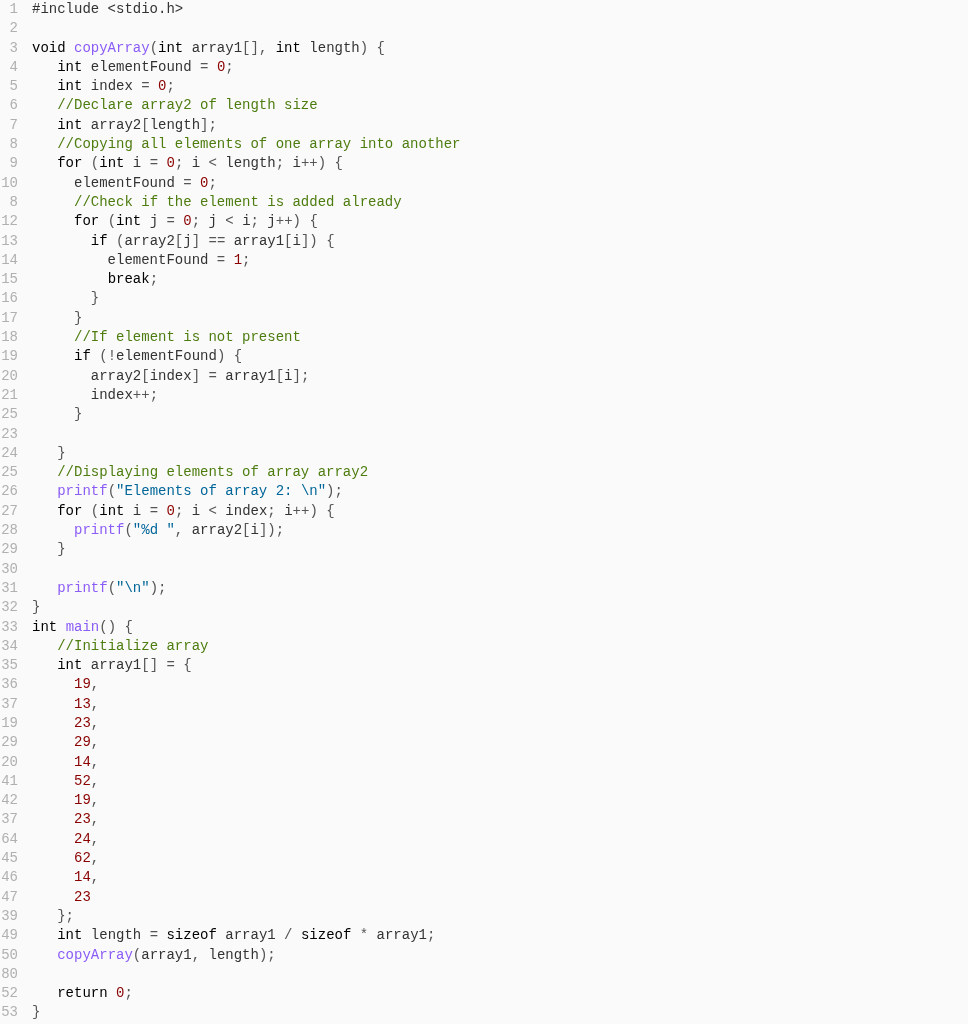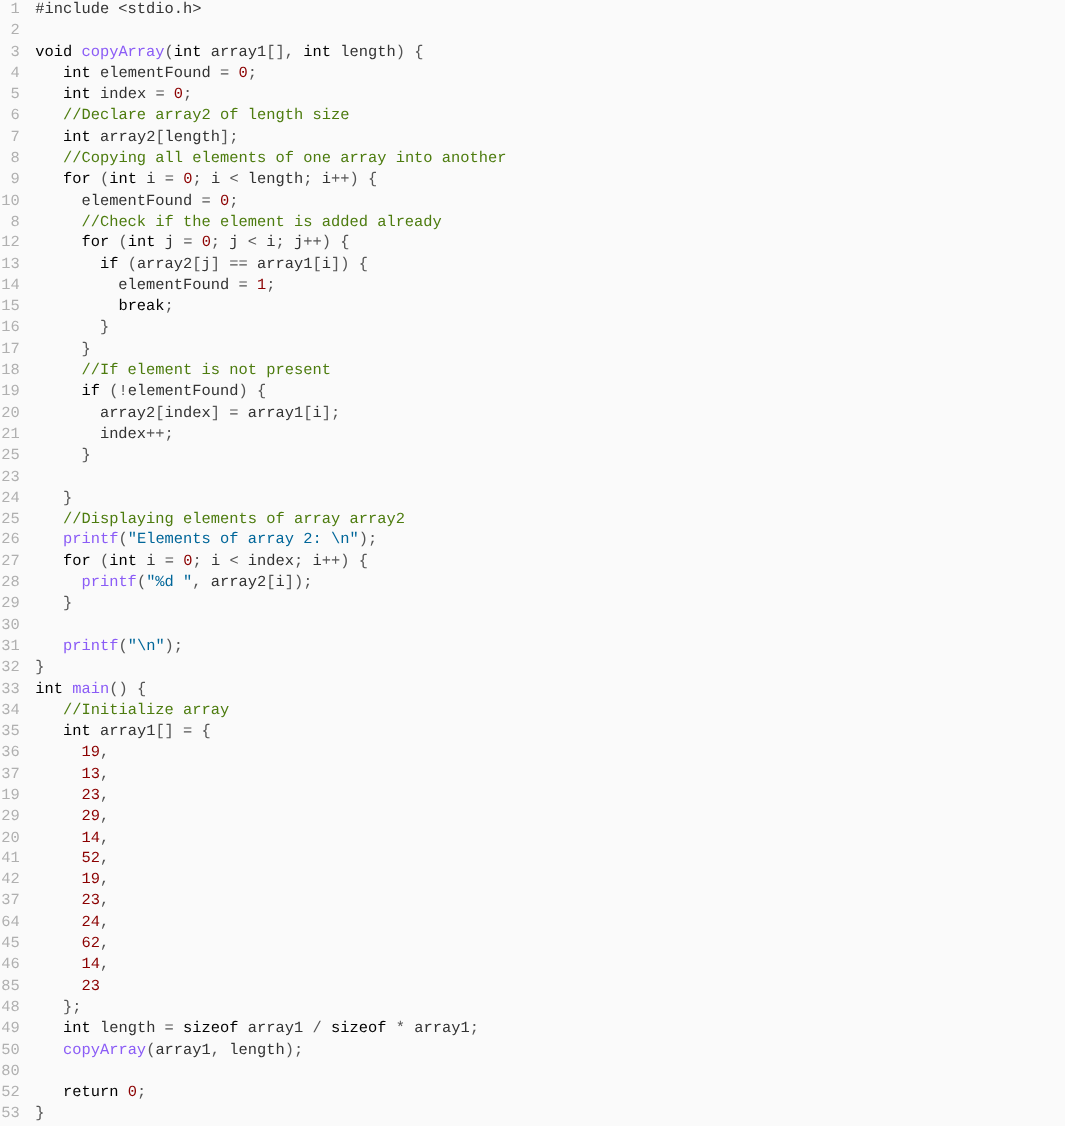--- a/index.html
+++ b/index.html
@@ -81,21 +81,21 @@
     <div>37</div>
     <div>19</div>
     <div>29</div>
     <div>20</div>
     <div>41</div>
     <div>42</div>
     <div>37</div>
     <div>64</div>
     <div>45</div>
     <div>46</div>
-    <div>85</div>
-    <div>48</div>
+    <div>47</div>
+    <div>39</div>
     <div>49</div>
     <div>50</div>
     <div>80</div>
     <div>52</div>
     <div>53</div>
   </div>
 <div class="code" id="code"><div><span class="pp">#include &lt;stdio.h&gt;</span></div><div>&nbsp;</div><div><span class="kw">void</span><span class="id"> </span><span class="fn">copyArray</span><span class="pn">(</span><span class="kw">int</span><span class="id"> array1</span><span class="pn">[]</span><span class="pn">, </span><span class="kw">int</span><span class="id"> length</span><span class="pn">) {</span></div><div><span class="id">   </span><span class="kw">int</span><span class="id"> elementFound </span><span class="op">=</span><span class="id"> </span><span class="num">0</span><span class="pn">;</span></div><div><span class="id">   </span><span class="kw">int</span><span class="id"> index </span><span class="op">=</span><span class="id"> </span><span class="num">0</span><span class="pn">;</span></div><div><span class="id">   </span><span class="cm">//Declare array2 of length size</span></div><div><span class="id">   </span><span class="kw">int</span><span class="id"> array2</span><span class="pn">[</span><span class="id">length</span><span class="pn">];</span></div><div><span class="id">   </span><span class="cm">//Copying all elements of one array into another</span></div><div><span class="id">   </span><span class="kw">for</span><span class="id"> </span><span class="pn">(</span><span class="kw">int</span><span class="id"> i </span><span class="op">=</span><span class="id"> </span><span class="num">0</span><span class="pn">; </span><span class="id">i </span><span class="op">&lt;</span><span class="id"> length</span><span class="pn">; </span><span class="id">i</span><span class="op">++</span><span class="pn">) {</span></div><div><span class="id">     elementFound </span><span class="op">=</span><span class="id"> </span><span class="num">0</span><span class="pn">;</span></div><div><span class="id">     </span><span class="cm">//Check if the element is added already</span></div><div><span class="id">     </span><span class="kw">for</span><span class="id"> </span><span class="pn">(</span><span class="kw">int</span><span class="id"> j </span><span class="op">=</span><span class="id"> </span><span class="num">0</span><span class="pn">; </span><span class="id">j </span><span class="op">&lt;</span><span class="id"> i</span><span class="pn">; </span><span class="id">j</span><span class="op">++</span><span class="pn">) {</span></div><div><span class="id">       </span><span class="kw">if</span><span class="id"> </span><span class="pn">(</span><span class="id">array2</span><span class="pn">[</span><span class="id">j</span><span class="pn">] </span><span class="op">==</span><span class="id"> array1</span><span class="pn">[</span><span class="id">i</span><span class="pn">]) {</span></div><div><span class="id">         elementFound </span><span class="op">=</span><span class="id"> </span><span class="num">1</span><span class="pn">;</span></div><div><span class="id">         </span><span class="kw">break</span><span class="pn">;</span></div><div><span class="id">       </span><span class="pn">}</span></div><div><span class="id">     </span><span class="pn">}</span></div><div><span class="id">     </span><span class="cm">//If element is not present</span></div><div><span class="id">     </span><span class="kw">if</span><span class="id"> </span><span class="pn">(</span><span class="op">!</span><span class="id">elementFound</span><span class="pn">) {</span></div><div><span class="id">       array2</span><span class="pn">[</span><span class="id">index</span><span class="pn">] </span><span class="op">=</span><span class="id"> array1</span><span class="pn">[</span><span class="id">i</span><span class="pn">];</span></div><div><span class="id">       index</span><span class="op">++</span><span class="pn">;</span></div><div><span class="id">     </span><span class="pn">}</span></div><div>&nbsp;</div><div><span class="id">   </span><span class="pn">}</span></div><div><span class="id">   </span><span class="cm">//Displaying elements of array array2</span></div><div><span class="id">   </span><span class="fn">printf</span><span class="pn">(</span><span class="str">"Elements of array 2: \n"</span><span class="pn">);</span></div><div><span class="id">   </span><span class="kw">for</span><span class="id"> </span><span class="pn">(</span><span class="kw">int</span><span class="id"> i </span><span class="op">=</span><span class="id"> </span><span class="num">0</span><span class="pn">; </span><span class="id">i </span><span class="op">&lt;</span><span class="id"> index</span><span class="pn">; </span><span class="id">i</span><span class="op">++</span><span class="pn">) {</span></div><div><span class="id">     </span><span class="fn">printf</span><span class="pn">(</span><span class="str">"%d "</span><span class="pn">, </span><span class="id">array2</span><span class="pn">[</span><span class="id">i</span><span class="pn">]);</span></div><div><span class="id">   </span><span class="pn">}</span></div><div>&nbsp;</div><div><span class="id">   </span><span class="fn">printf</span><span class="pn">(</span><span class="str">"\n"</span><span class="pn">);</span></div><div><span class="pn">}</span></div><div><span class="kw">int</span><span class="id"> </span><span class="fn">main</span><span class="pn">() {</span></div><div><span class="id">   </span><span class="cm">//Initialize array</span></div><div><span class="id">   </span><span class="kw">int</span><span class="id"> array1</span><span class="pn">[] </span><span class="op">=</span><span class="id"> </span><span class="pn">{</span></div><div><span class="id">     </span><span class="num">19</span><span class="pn">,</span></div><div><span class="id">     </span><span class="num">13</span><span class="pn">,</span></div><div><span class="id">     </span><span class="num">23</span><span class="pn">,</span></div><div><span class="id">     </span><span class="num">29</span><span class="pn">,</span></div><div><span class="id">     </span><span class="num">14</span><span class="pn">,</span></div><div><span class="id">     </span><span class="num">52</span><span class="pn">,</span></div><div><span class="id">     </span><span class="num">19</span><span class="pn">,</span></div><div><span class="id">     </span><span class="num">23</span><span class="pn">,</span></div><div><span class="id">     </span><span class="num">24</span><span class="pn">,</span></div><div><span class="id">     </span><span class="num">62</span><span class="pn">,</span></div><div><span class="id">     </span><span class="num">14</span><span class="pn">,</span></div><div><span class="id">     </span><span class="num">23</span></div><div><span class="id">   </span><span class="pn">};</span></div><div><span class="id">   </span><span class="kw">int</span><span class="id"> length </span><span class="op">=</span><span class="id"> </span><span class="kw">sizeof</span><span class="id"> array1 </span><span class="op">/</span><span class="id"> </span><span class="kw">sizeof</span><span class="id"> </span><span class="op">*</span><span class="id"> array1</span><span class="pn">;</span></div><div><span class="id">   </span><span class="fn">copyArray</span><span class="pn">(</span><span class="id">array1</span><span class="pn">, </span><span class="id">length</span><span class="pn">);</span></div><div>&nbsp;</div><div><span class="id">   </span><span class="kw">return</span><span class="id"> </span><span class="num">0</span><span class="pn">;</span></div><div><span class="pn">}</span></div></div>
 
 </body></html>

